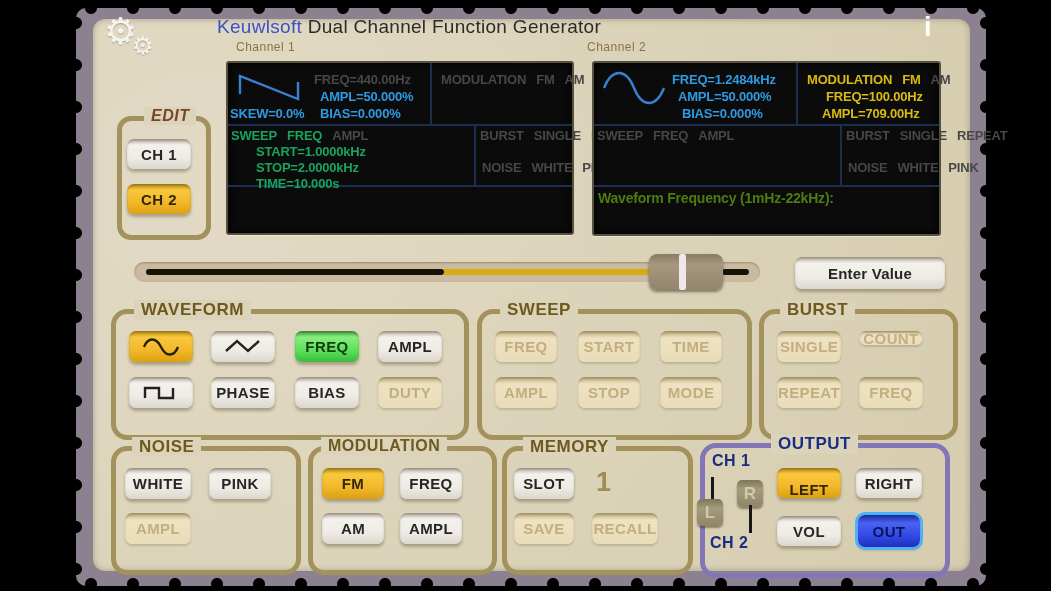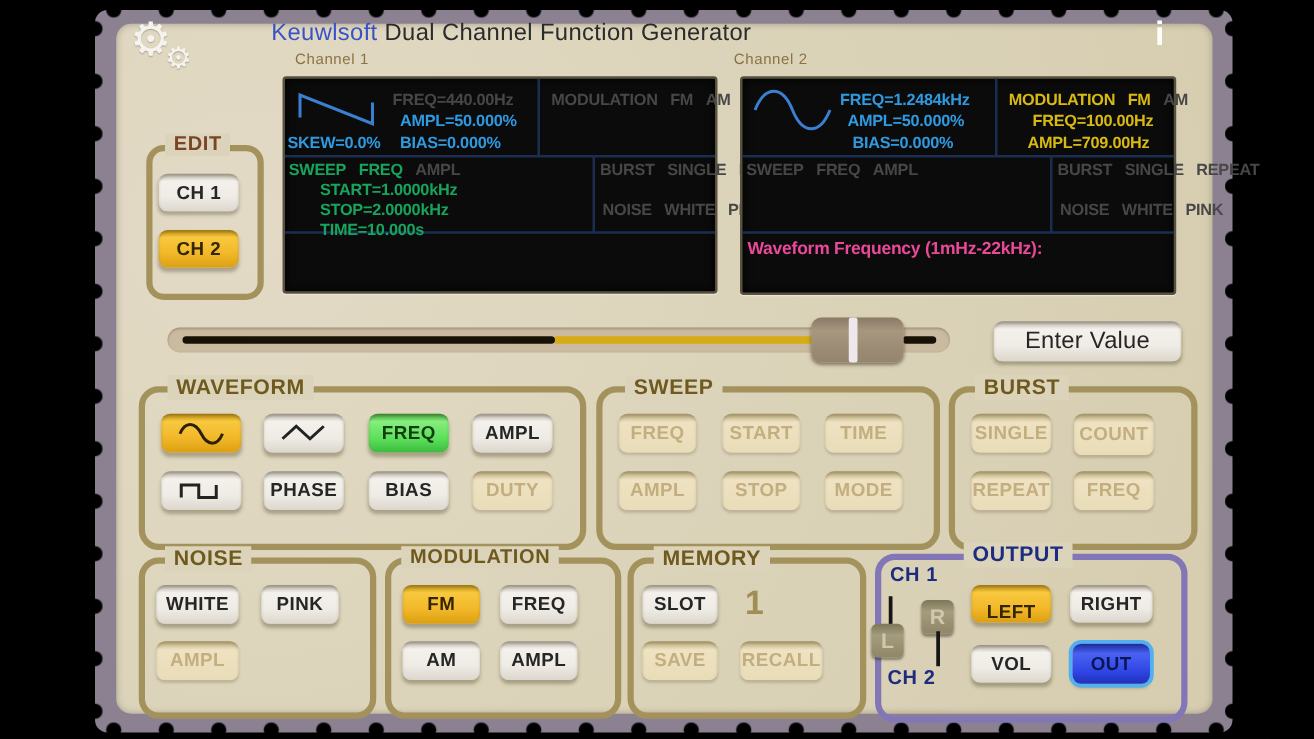--- a/index.html
+++ b/index.html
@@ -24,21 +24,21 @@
   .infoicon{position:absolute;left:924px;top:12px;color:#fdfdfa;font-size:27px;font-weight:bold;}
   .chlabel{position:absolute;color:#8a7342;font-size:12px;letter-spacing:.5px;}
   
   .lcd{position:absolute;background:#0b0b0c;border:2px solid #57513f;border-radius:3px;
        box-shadow:0 1px 0 rgba(255,255,255,.4), inset 0 0 8px #000;
        font-weight:bold;font-size:13px;letter-spacing:-0.2px;}
   .lcd .gline{position:absolute;background:#1c2e50;}
   .lcd span, .lcd div.row{position:absolute;white-space:nowrap;}
   .c-blue{color:#2f9ae0;} .c-dim{color:#474747;} .c-grn{color:#17a45c;} .c-yel{color:#d9ba10;}
   .bigval{color:#3fa9f5;font-size:30px;font-weight:600;letter-spacing:0;}
-  .wflabel{color:#ec4899;font-size:14px;}
+  .wflabel{color:#4d7c0f;font-size:14px;}
   .gap>i{font-style:normal;margin-right:10px;} .gap>i:last-child{margin-right:0;}
   
   .pbox{position:absolute;border:5px solid #a3925c;border-radius:16px;}
   .pbox.purple{border-color:#8276b6;}
   .box-title{position:absolute;top:-14px;background:#dcd4ba;padding:0 7px;font-weight:bold;
              font-size:17px;letter-spacing:.5px;color:#6e5a1e;white-space:nowrap;}
   .box-title.red{color:#7a4526;font-size:16px;} .box-title.navy{color:#1c2c80;}
   
   .btn{position:absolute;display:flex;align-items:center;justify-content:center;border-radius:7px;
        font-size:15px;font-weight:bold;color:#262626;letter-spacing:.4px;cursor:pointer;
@@ -143,37 +143,37 @@
     <div class="row gap" style="left:252px;top:65px;">
       <i class="c-dim">BURST</i><i class="c-dim">SINGLE</i><i class="c-dim">REPEAT</i>
     </div>
     <div class="row gap" style="left:254px;top:97px;">
       <i class="c-dim">NOISE</i><i class="c-dim">WHITE</i><i class="c-dim">PINK</i>
     </div>
     <span class="wflabel" style="left:4px;top:127px;">Waveform Frequency (1mHz-22kHz):</span>
   </div>
 
   <div class="pbox" style="left:117px;top:116px;width:84px;height:114px;border-radius:14px;">
-    <span class="box-title red" style="left:10px;">EDIT</span>
+    <span class="box-title red" style="left:22px;font-style:italic;">EDIT</span>
   </div>
   <div class="btn white" style="left:127px;top:139px;width:64px;height:30px;">
       <span>CH 1</span>
     </div>
   <div class="btn yellow" style="left:127px;top:184px;width:64px;height:30px;">
       <span>CH 2</span>
     </div>
 
   <div class="sl-track"></div>
   <div class="sl-black1"></div>
   <div class="sl-yellow"></div>
   <div class="sl-black2"></div>
   <div class="sl-handle">
       <div class="sl-stripe"></div>
     </div>
-  <div class="btn white" style="left:795px;top:257px;width:150px;height:32px;font-size:19px;font-weight:normal;letter-spacing:.2px;">
+  <div class="btn white" style="left:795px;top:257px;width:150px;height:32px;font-size:15px;font-weight:bold;letter-spacing:.2px;">
       <span>Enter Value</span>
     </div>
 
   <div class="pbox" style="left:111px;top:309px;width:348px;height:121px;">
     <span class="box-title" style="left:18px;">WAVEFORM</span>
   </div>
   <div class="btn yellow" style="left:129px;top:331px;width:64px;height:31px;">
     <span>
         <svg width="40" height="20" viewBox="0 0 40 20">
           <path d="M3 10 C 7 0, 15 0, 20 10 S 33 20, 37 10" fill="none" stroke="#2b2000" stroke-width="2.4"></path>
@@ -231,21 +231,21 @@
   <div class="btn off" style="left:660px;top:377px;width:62px;height:31px;">
       <span>MODE</span>
     </div>
 
   <div class="pbox" style="left:759px;top:309px;width:189px;height:121px;">
     <span class="box-title" style="left:16px;">BURST</span>
   </div>
   <div class="btn off" style="left:777px;top:331px;width:64px;height:31px;">
       <span>SINGLE</span>
     </div>
-  <div class="btn off" style="left:859px;top:331px;width:64px;height:33px;align-items:center;">
+  <div class="btn off" style="left:859px;top:331px;width:64px;height:14px;align-items:center;">
       <span>COUNT</span>
     </div>
   <div class="btn off" style="left:777px;top:377px;width:64px;height:31px;">
       <span>REPEAT</span>
     </div>
   <div class="btn off" style="left:859px;top:377px;width:64px;height:31px;">
       <span>FREQ</span>
     </div>
 
   <div class="pbox" style="left:111px;top:446px;width:180px;height:119px;">

